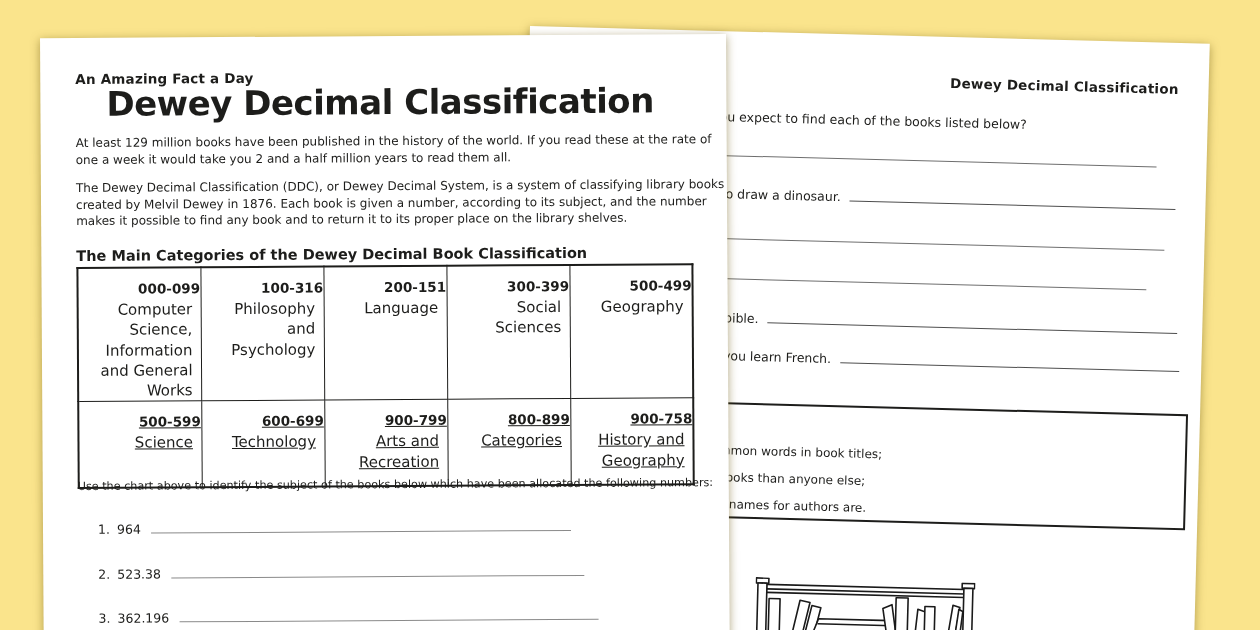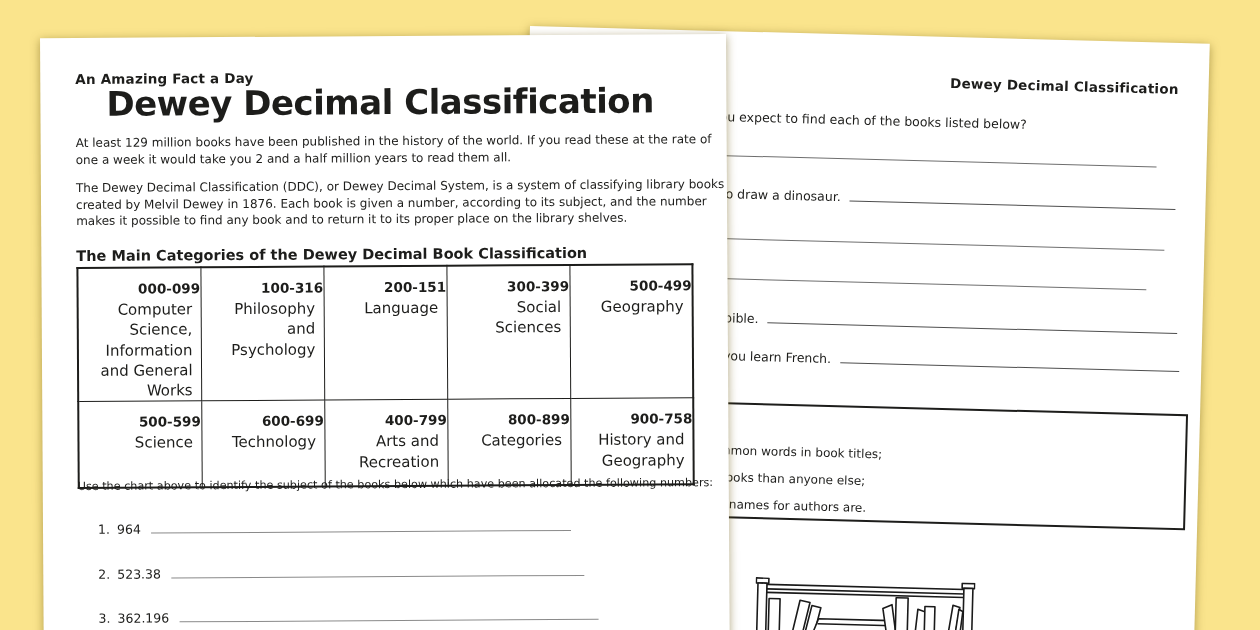--- a/index.html
+++ b/index.html
@@ -50,21 +50,21 @@
   .fp-para.p1 { top:97px;  width:644px; }
   .fp-para.p2 { top:142px; width:652px; }
   .fp-tableheading { position:absolute; left:35px; top:210px; font-size:14.5px; font-weight:bold; white-space:nowrap; }
   .fp-table {
     position:absolute; left:35px; top:229px; width:617px;
     border-collapse:collapse; table-layout:fixed;
     border:2.5px solid #1d1d1b;
   }
   .fp-table td { border:1.6px solid #1d1d1b; text-align:right; vertical-align:top; padding-top:12px;margin-left:30px; }
   .fp-table tr.r1 td { height:107px; }
-  .fp-table tr.r2 td { height:86px; }
+  .fp-table tr.r2 td { height:86px;text-decoration:underline; }
   .fp-table .range { font-weight:bold; font-size:13.5px; margin-bottom:3px; }
   .fp-table .cat { font-size:15px; line-height:1.35; padding:0 8px; }
   .fp-instruction { position:absolute; left:35px; top:442px; font-size:11.2px; white-space:nowrap; }
   .fp-q { position:absolute; display:flex; align-items:flex-end; font-size:12.5px; }
   .fp-q .num { margin-right:7px; }
   .fp-q .qline { flex:1; border-bottom:1.3px solid #8a8a8a; margin:0 0 3px 10px; }
   .fp-q.q1 { left:55px; top:484px; width:473px; }
   .fp-q.q2 { left:55px; top:529px; width:486px; }
   .fp-q.q3 { left:55px; top:573px; width:500px; }
 </style>
@@ -165,21 +165,21 @@
     <tr class="r2">
       <td>
         <div class="range">500-599</div>
         <div class="cat">Science</div>
       </td>
       <td>
         <div class="range">600-699</div>
         <div class="cat">Technology</div>
       </td>
       <td>
-        <div class="range">400-799</div>
+        <div class="range">900-799</div>
         <div class="cat">Arts and Recreation</div>
       </td>
       <td>
         <div class="range">800-899</div>
         <div class="cat">Categories</div>
       </td>
       <td>
         <div class="range">900-758</div>
         <div class="cat">History and Geography</div>
       </td>

